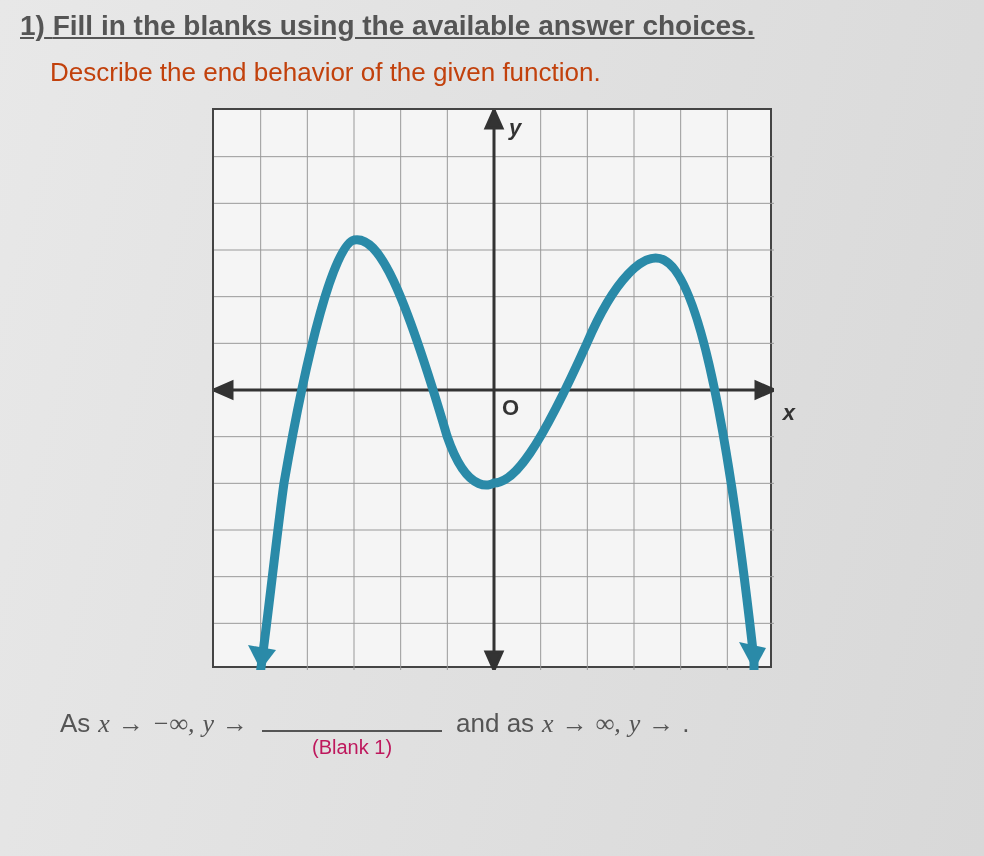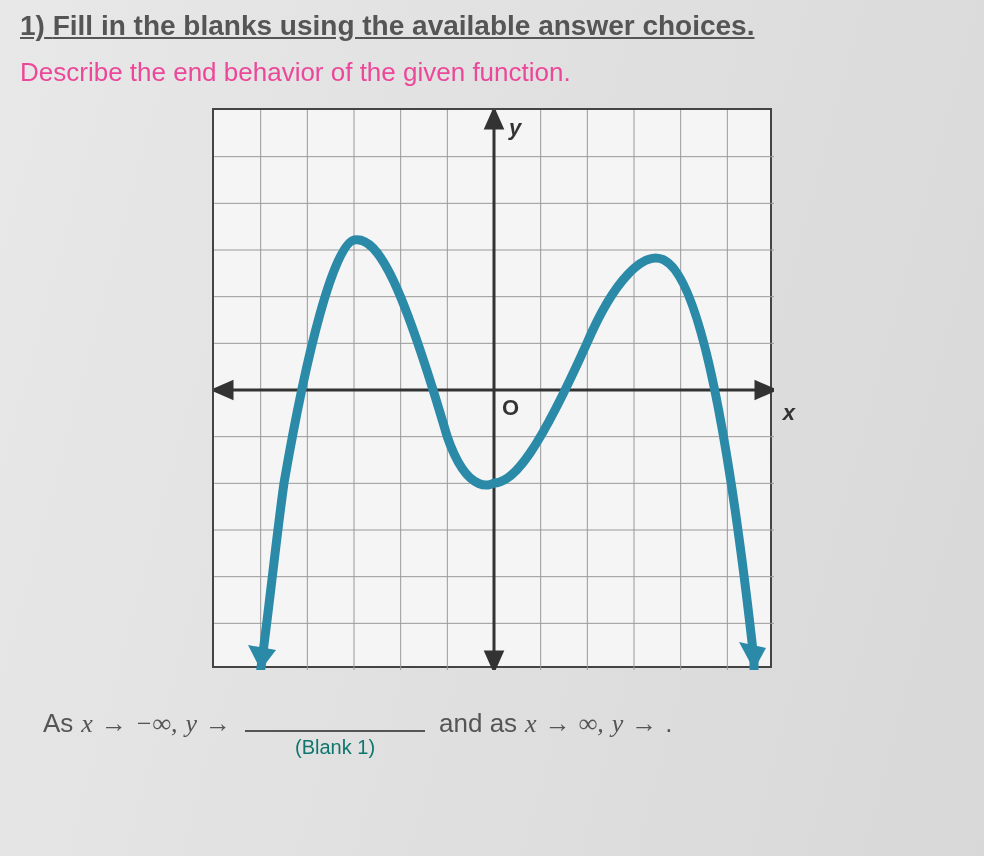--- a/index.html
+++ b/index.html
@@ -16,22 +16,23 @@
     .question-heading {
       font-size: 28px;
       font-weight: bold;
       color: #555;
       margin-bottom: 15px;
       margin-left: 0;
       text-decoration: underline;
     }
     .sub-heading {
       font-size: 26px;
-      color: #ec4899;
+      color: #c2410c;
       margin-bottom: 20px;
+      margin-left: 30px;
     }
     .graph-container {
       display: flex;
       justify-content: center;
       margin-bottom: 40px;
     }
     .graph-box {
       width: 560px;
       height: 560px;
       position: relative;
@@ -48,21 +49,21 @@
     .origin-label {
       position: absolute;
       font-size: 22px;
       font-weight: bold;
       color: #333;
     }
     .sentence-row {
       display: flex;
       align-items: baseline;
       justify-content: flex-start;
-      margin-left: 23px;
+      margin-left: 40px;
       margin-top: 30px;
       font-size: 26px;
       color: #555;
       flex-wrap: wrap;
       gap: 8px;
     }
     .math-text {
       font-family: 'Times New Roman', serif;
       font-style: italic;
     }
@@ -72,21 +73,21 @@
       align-items: center;
       margin: 0 6px;
     }
     .blank-line {
       border-bottom: 2px solid #555;
       width: 180px;
       height: 24px;
     }
     .blank-label {
       font-size: 20px;
-      color: #0f766e;
+      color: #be185d;
       margin-top: 4px;
     }
     .arrow-span {
       font-family: 'Times New Roman', serif;
     }
   </style>
 </head>
 <body>
 
 <div class="question-heading">

